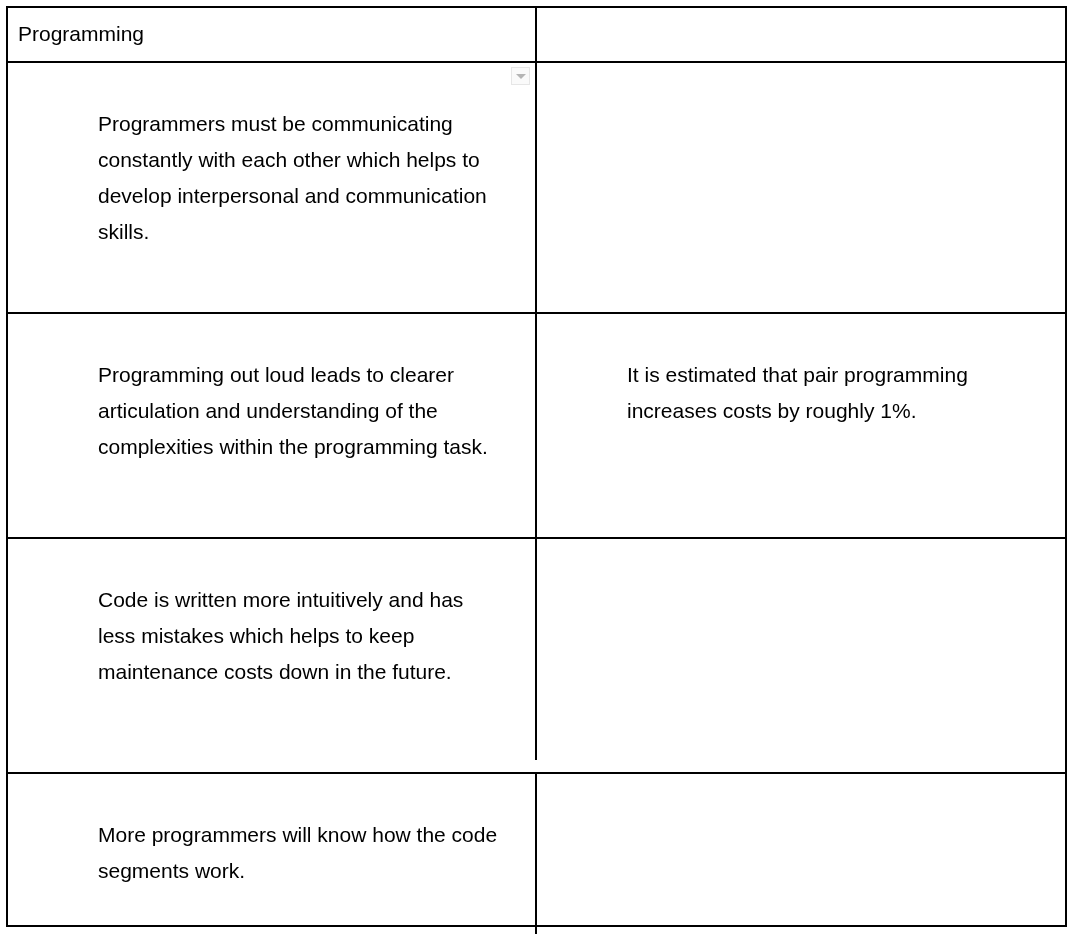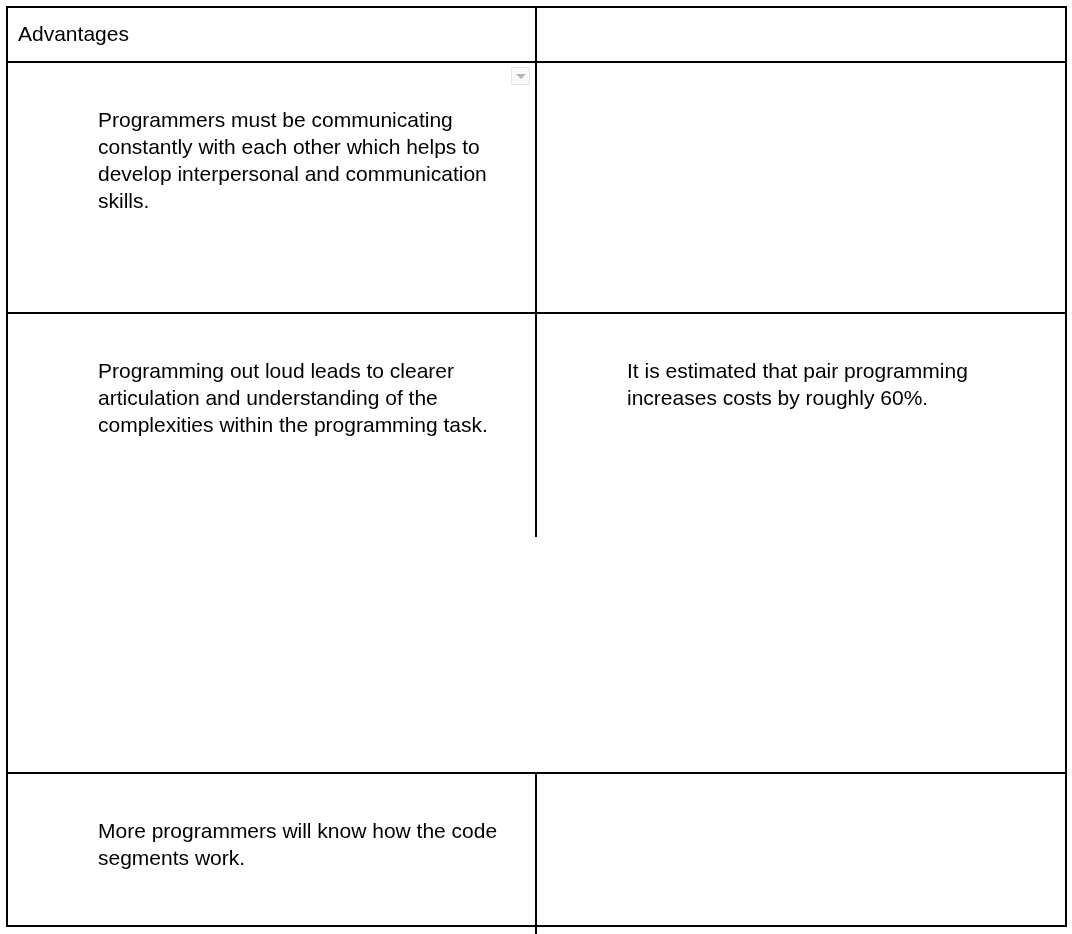--- a/index.html
+++ b/index.html
@@ -45,21 +45,21 @@
       top: 14px;
       font-size: 21px;
       line-height: 24px;
     }
     .body .cell-text {
       position: absolute;
       left: 90px;
       top: 43px;
       width: 400px;
       font-size: 21px;
-      line-height: 27px;
+      line-height: 36px;
     }
     .dropdown-handle {
       position: absolute;
       right: 5px;
       top: 4px;
       width: 19px;
       height: 18px;
       box-sizing: border-box;
       border: 1px solid #e6e6e6;
       background: #fafafa;
@@ -74,40 +74,48 @@
       border-top: 5px solid #b5b5b5;
     }
   </style>
 </head>
 <body>
 
 <div class="table">
 
   <div class="row header" style="top:0; height:55px;">
     <div class="cell left">
-      <span class="cell-text">Advantages</span>
+      <span class="cell-text">Programming</span>
     </div>
   </div>
 
   <div class="row body" style="top:53px; height:251px;">
     <div class="cell left">
       <div class="dropdown-handle"></div>
       <div class="cell-text">Programmers must be communicating constantly with each other which helps to develop interpersonal and communication skills.</div>
     </div>
   </div>
 
   <div class="row body" style="top:304px; height:225px;text-decoration:underline;">
     <div class="cell left">
       <div class="cell-text">Programming out loud leads to clearer articulation and understanding of the complexities within the programming task.</div>
     </div>
     <div class="cell right">
-      <div class="cell-text">It is estimated that pair programming increases costs by roughly 60%.</div>
+      <div class="cell-text">It is estimated that pair programming increases costs by roughly 1%.</div>
     </div>
   </div>
 
+  <div class="row body" style="top:529px; height:223px;">
+    <div class="cell left">
+      <div class="cell-text">Code is written more intuitively and has less mistakes which helps to keep maintenance costs down in the future.</div>
+    </div>
+    <div class="cell right">
+      <div class="cell-text"></div>
+    </div>
+  </div>
 
   <div class="row body" style="top:764px; height:205px;">
     <div class="cell left">
       <div class="cell-text">More programmers will know how the code segments work.</div>
     </div>
     <div class="cell right">
       <div class="cell-text"></div>
     </div>
   </div>
 

